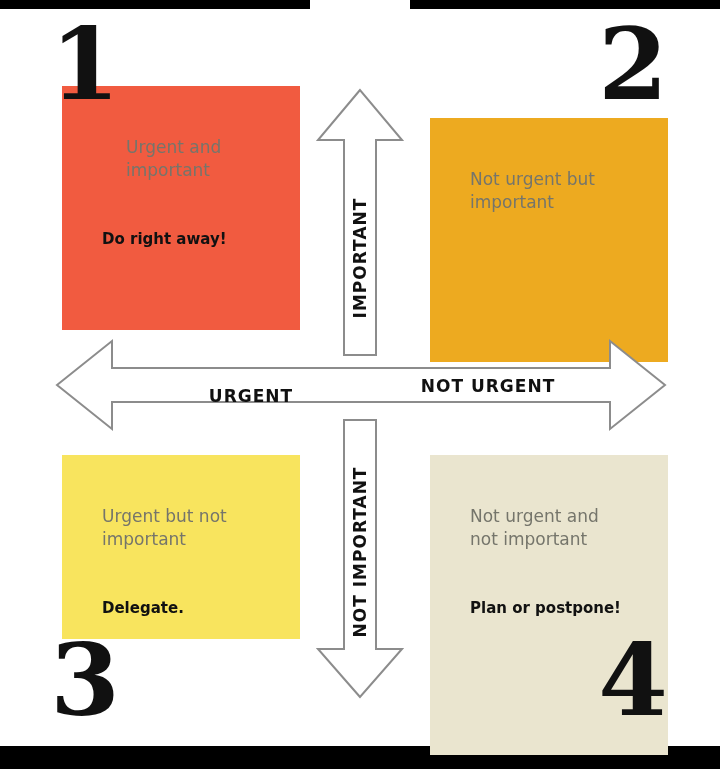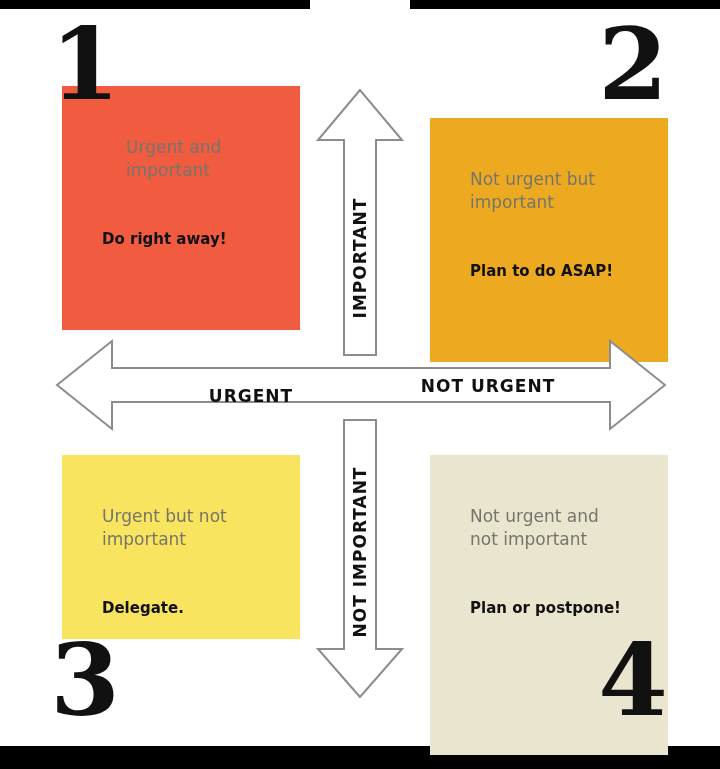--- a/index.html
+++ b/index.html
@@ -106,21 +106,20 @@
   <div class="bar-notch"></div>
   <div class="bar bottom"></div>
 
   <div class="quad q1" aria-label="Urgent and important" style="background-color: rgb(241, 91, 64);">
     <div class="q-label">Urgent and important</div>
     <div class="q-action">Do right away!</div>
   </div>
 
   <div class="quad q2" aria-label="Not urgent but important" style="background-color: rgb(237, 170, 32);">
     <div class="q-label">Not urgent but important</div>
-    <div class="q-action">Plan to do ASAP!</div>
   </div>
 
   <div class="quad q3" aria-label="Urgent but not important" style="background-color: rgb(248, 228, 94);">
     <div class="q-label">Urgent but not important</div>
     <div class="q-action">Delegate.</div>
   </div>
 
   <div class="quad q4" aria-label="Not urgent and not important" style="background-color: rgb(234, 229, 207);">
     <div class="q-label">Not urgent and not important</div>
     <div class="q-action">Plan or postpone!</div>

